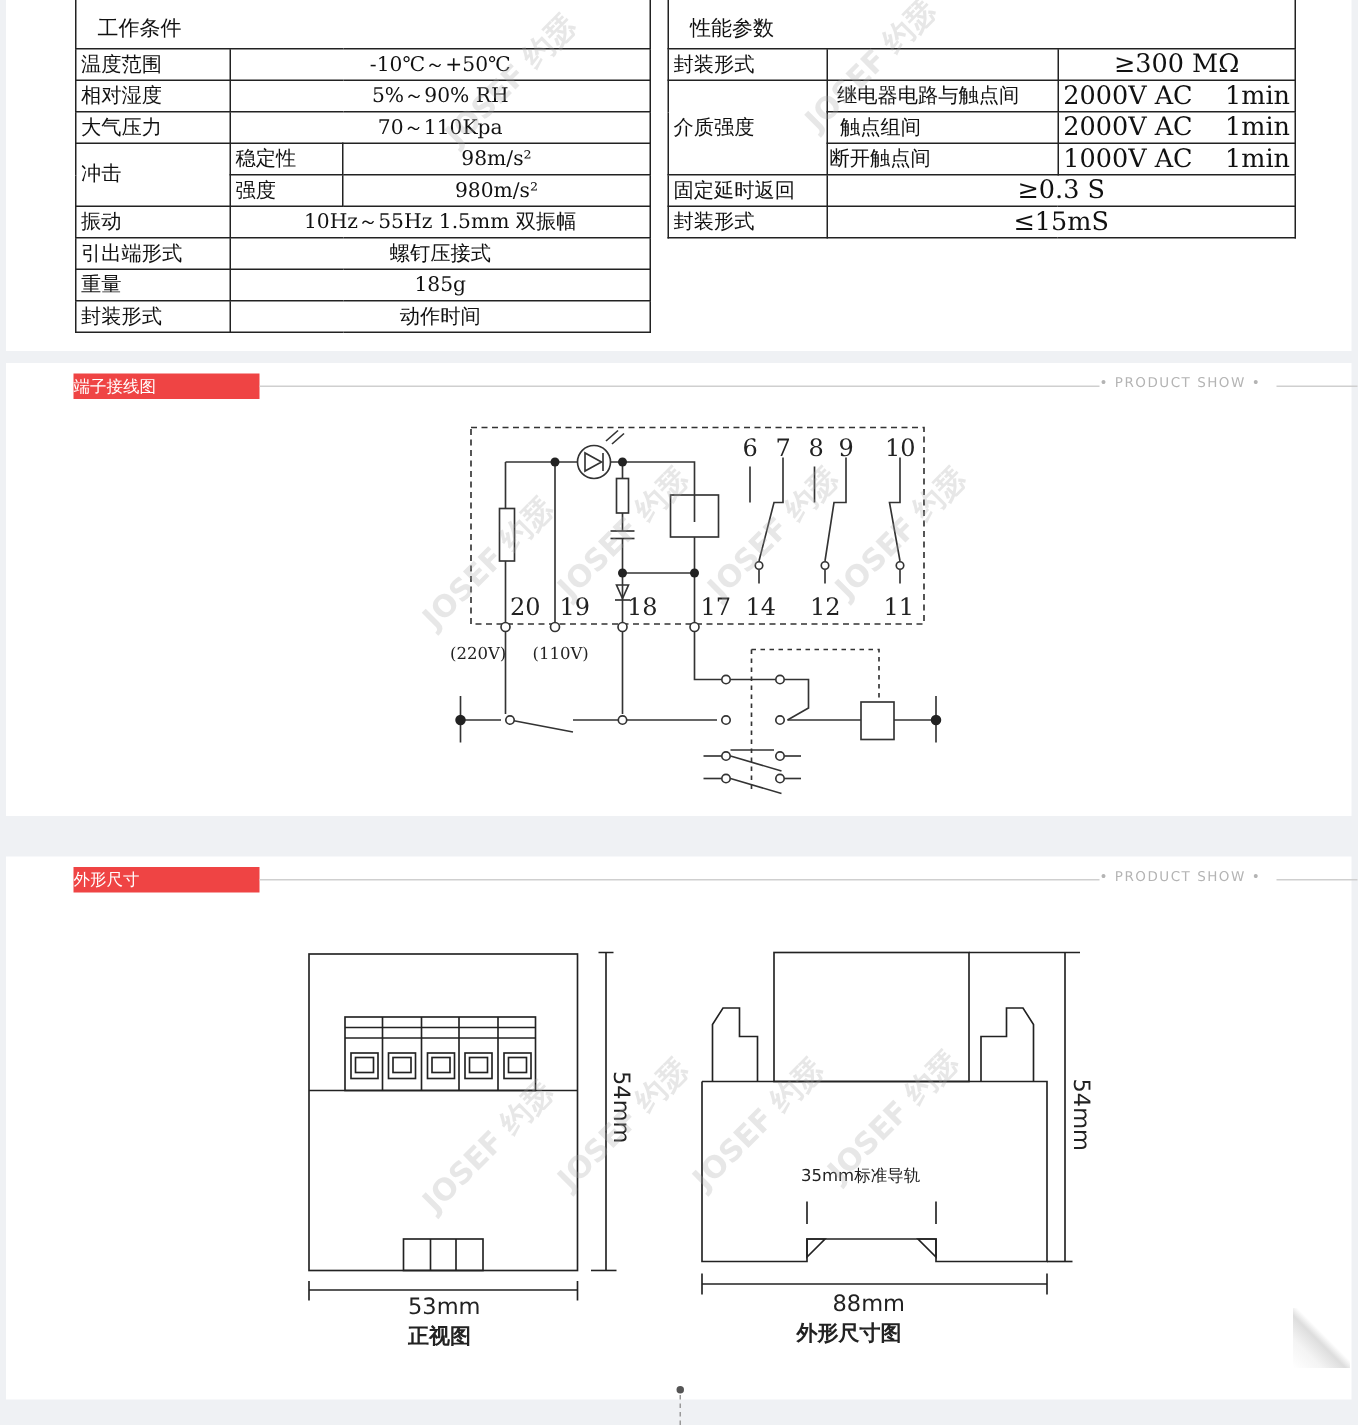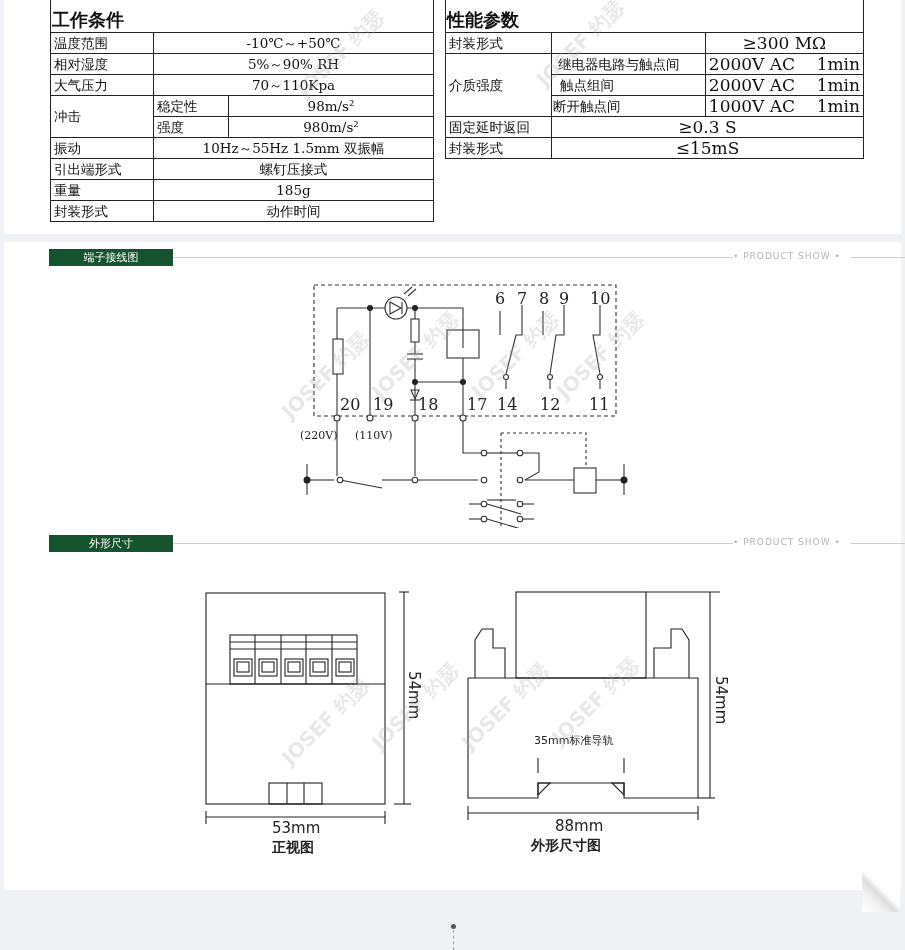--- a/index.html
+++ b/index.html
@@ -1,29 +1,29 @@
 <!DOCTYPE html>
 <html><head>
 <meta charset="utf-8">
 <style>
   html,body{margin:0;padding:0;}
   body{width:905px;height:950px;background:#eff1f4;position:relative;overflow:hidden;font-family:"DejaVu Sans",sans-serif;color:#111;}
   .panel{position:absolute;left:4px;width:897px;background:#fff;}
   #p1{top:0;height:234px;}
   #p2{top:242px;height:302px;}
-  #p3{top:528px;height:362px;}
+  #p3{top:571px;height:362px;}
   table.spec{position:absolute;border-collapse:collapse;font-family:"DejaVu Serif",serif;font-size:13.5px;}
   table.spec td{border:1.2px solid #222;padding:0 3px;height:20px;line-height:19px;white-space:nowrap;}
   table.spec td.r{text-align:center;}
-  table.spec td.title{border-bottom:1.2px solid #222;height:30px;font-family:"DejaVu Sans",sans-serif;font-weight:bold;font-size:18px;padding-left:1px;vertical-align:bottom;padding-bottom:3px;}
+  table.spec td.title{border-bottom:1.2px solid #222;height:30px;font-family:"DejaVu Sans",sans-serif;font-weight:normal;font-size:14px;padding-left:14px;vertical-align:bottom;padding-bottom:3px;}
   .small{font-size:17px;}
   #t1{left:46px;top:-2px;width:384px;}
   #t2{left:441px;top:-2px;width:419px;}
   .sec-head{position:absolute;left:45px;width:816px;height:17px;}
-  .sec-tag{position:absolute;left:0;top:0;width:124px;height:17px;background:#14532d;color:#fff;font-size:11px;line-height:17px;text-align:center;}
+  .sec-tag{position:absolute;left:0;top:0;width:124px;height:17px;background:#ef4444;color:#fff;font-size:11px;line-height:17px;}
   .sec-line{position:absolute;left:124px;top:8px;height:1px;background:#cfcfcf;}
   .sec-line.l{width:560px;}
   .sec-show{position:absolute;left:684px;top:2px;font-size:9px;letter-spacing:1px;color:#b4b4b4;text-align:center;}
   .sec-line.r{left:802px;width:58px;}
   svg{position:absolute;}
   .wm{position:absolute;font-weight:bold;font-size:20px;color:rgba(170,170,170,.28);transform:rotate(-45deg);font-family:"DejaVu Sans",sans-serif;pointer-events:none;}
   .curl{position:absolute;left:862px;top:872px;width:38px;height:40px;background:linear-gradient(225deg,#fff 45%,#ddd 55%,#f4f4f4 75%,#fff 100%);}
   .pin-dot{position:absolute;left:451px;top:924px;width:5px;height:5px;border-radius:50%;background:#555;}
   .pin-line{position:absolute;left:453px;top:930px;height:20px;border-left:1px dashed #999;}
 </style>

